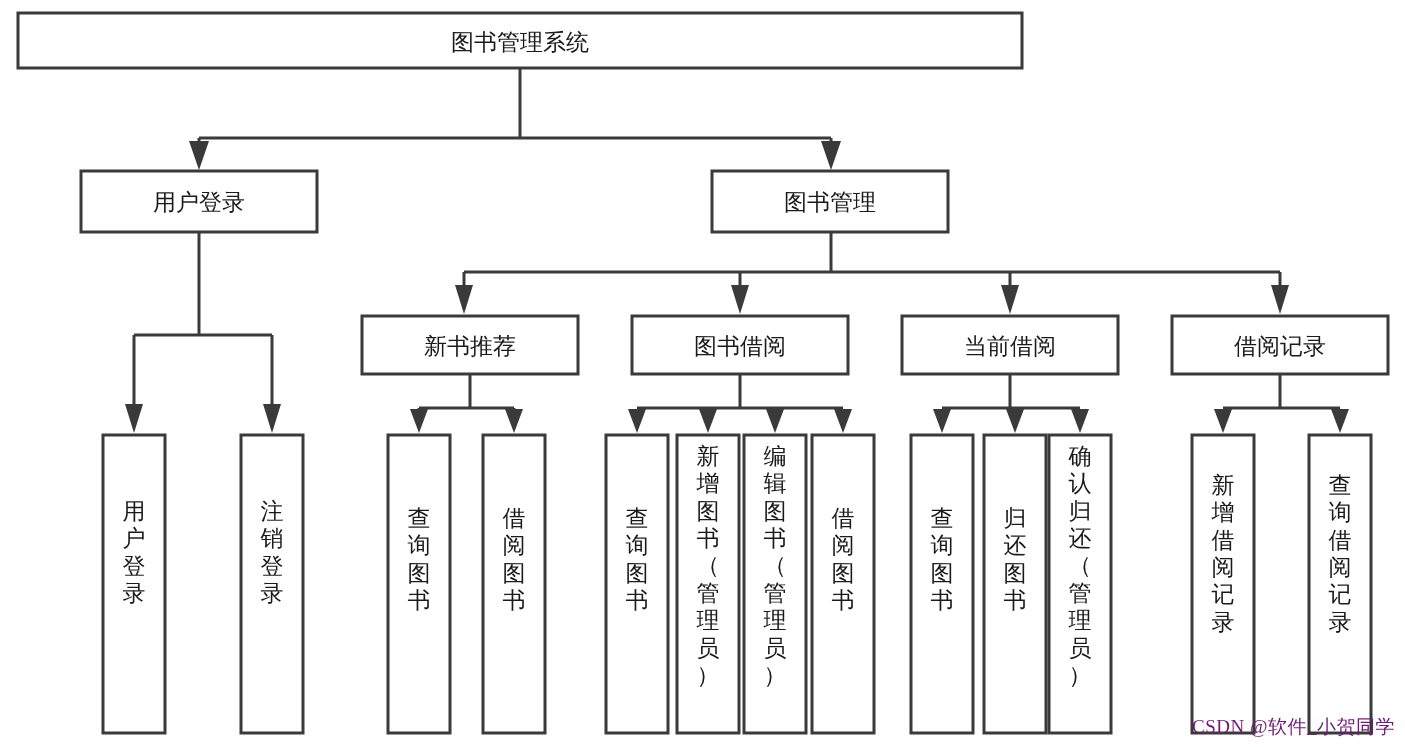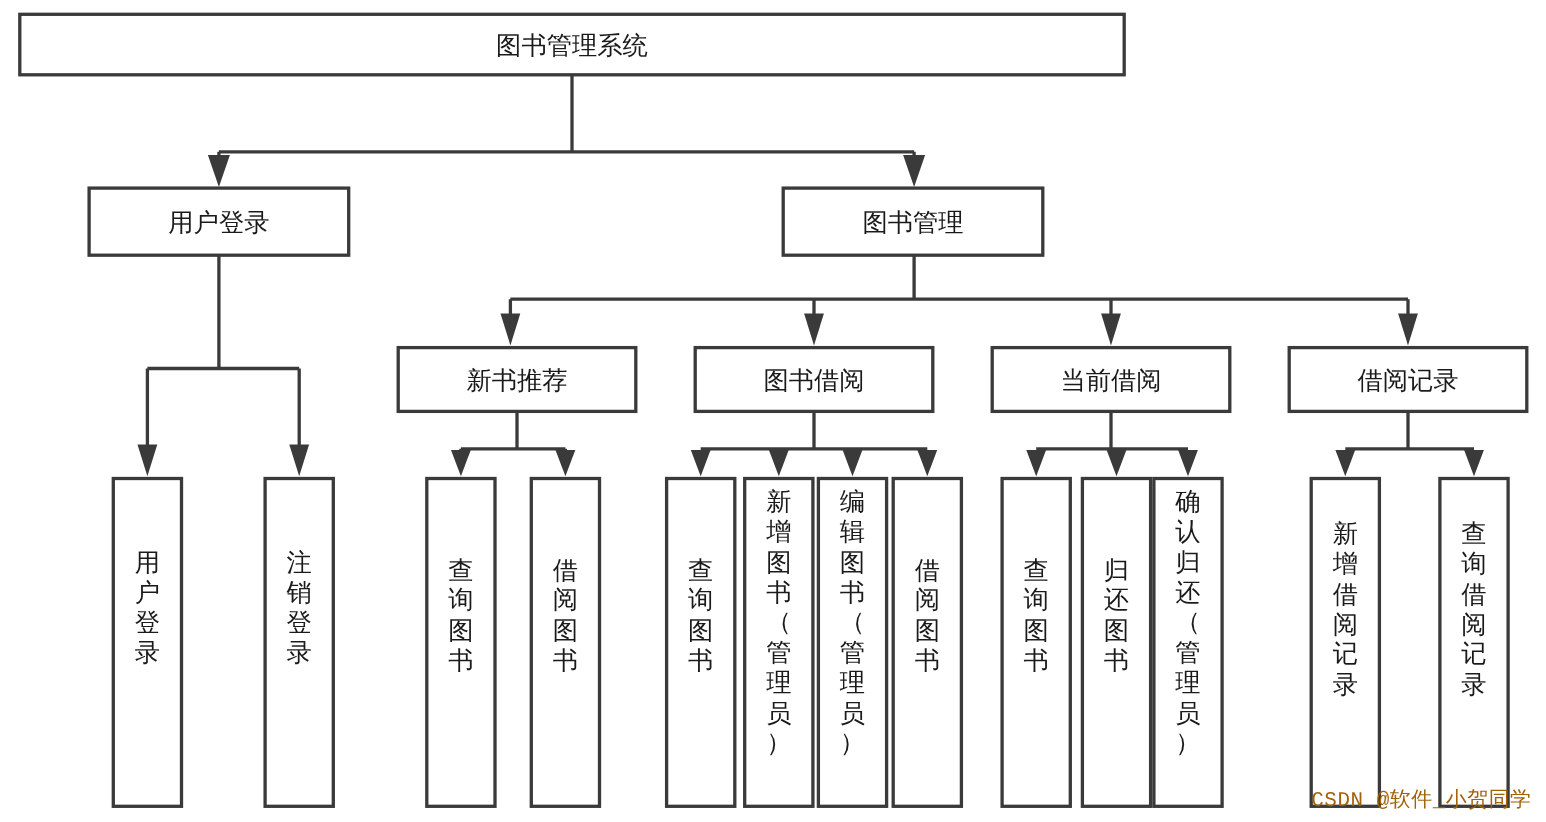--- a/index.html
+++ b/index.html
@@ -63,23 +63,23 @@
     font-family: "Liberation Sans", "DejaVu Sans", sans-serif;
     font-size: 23px;
     line-height: 1.19;
     color: #1a1a1a;
     text-align: center;
     white-space: pre;
     pointer-events: none;
   }
   .watermark {
     position: absolute;
-    font-family: Liberation Mono, monospace;
+    font-family: Liberation Serif, serif;
     font-size: 19px;
-    color: #a16207;
+    color: #701a75;
     letter-spacing: 0.5px;
     white-space: nowrap;
   }
 </style>
 </head>
 <body>
 
 <div id="diagram-root">
 
   <svg id="tree-svg" viewBox="0 0 1405 747">

